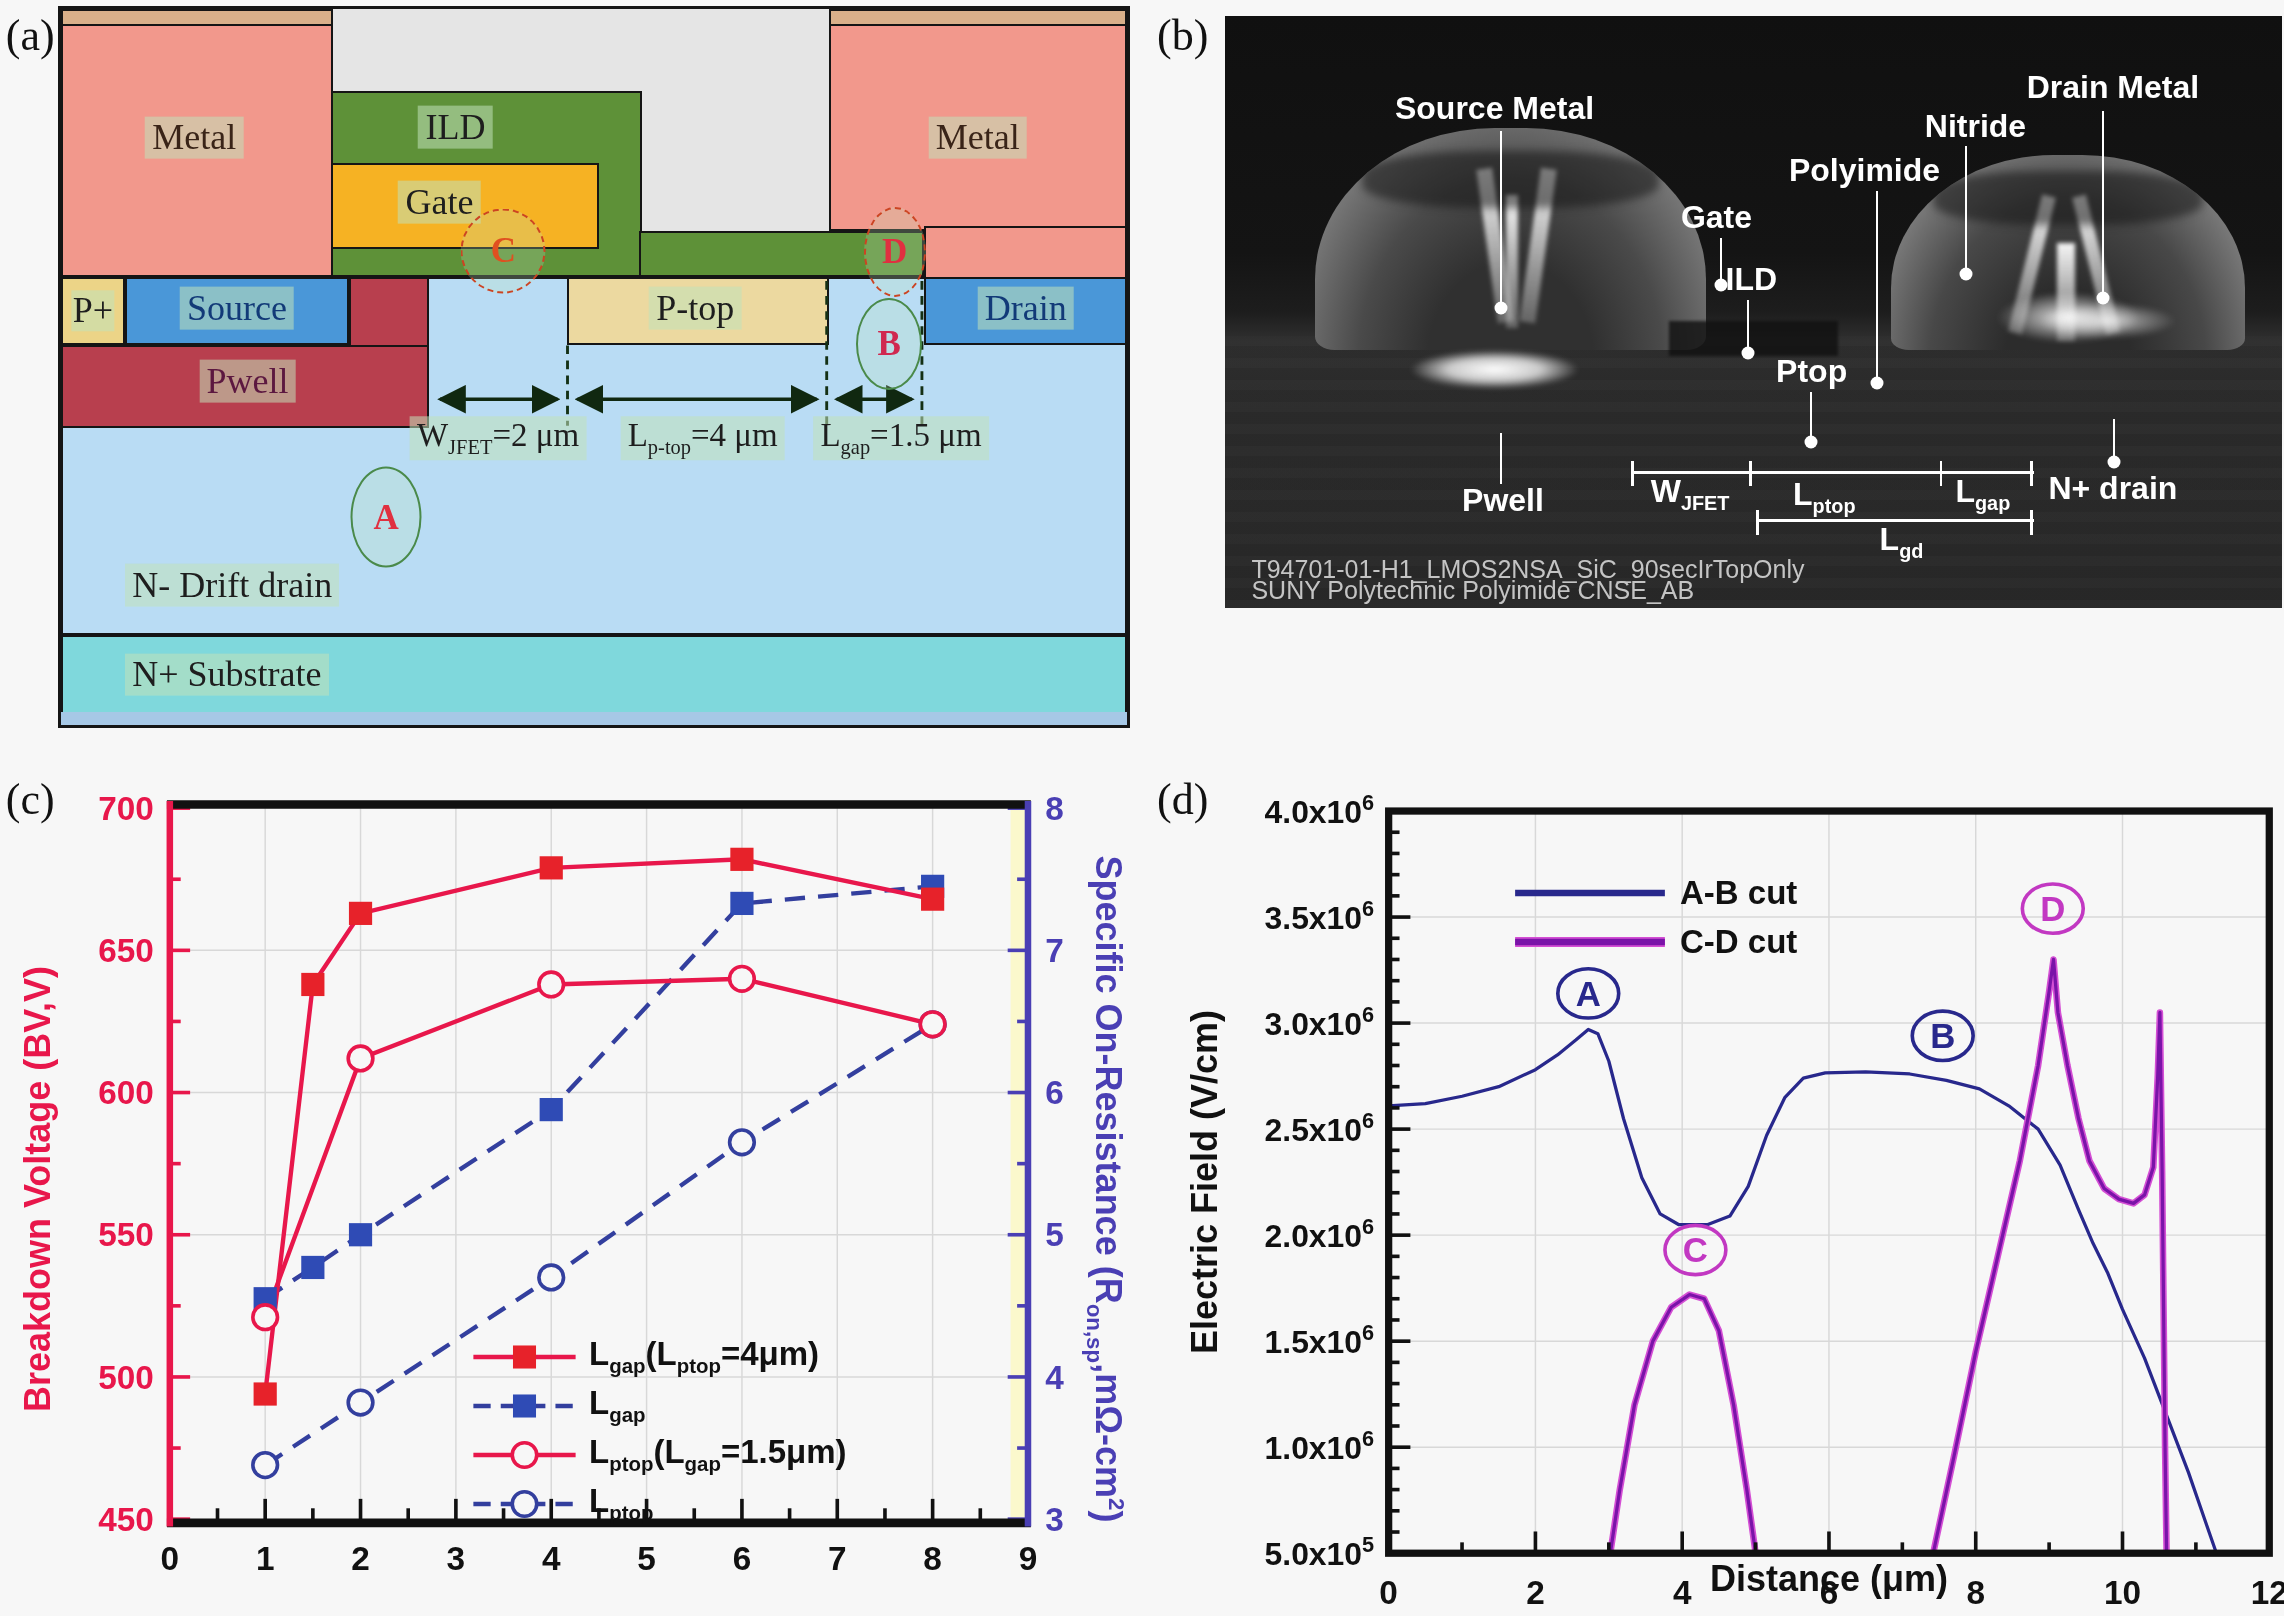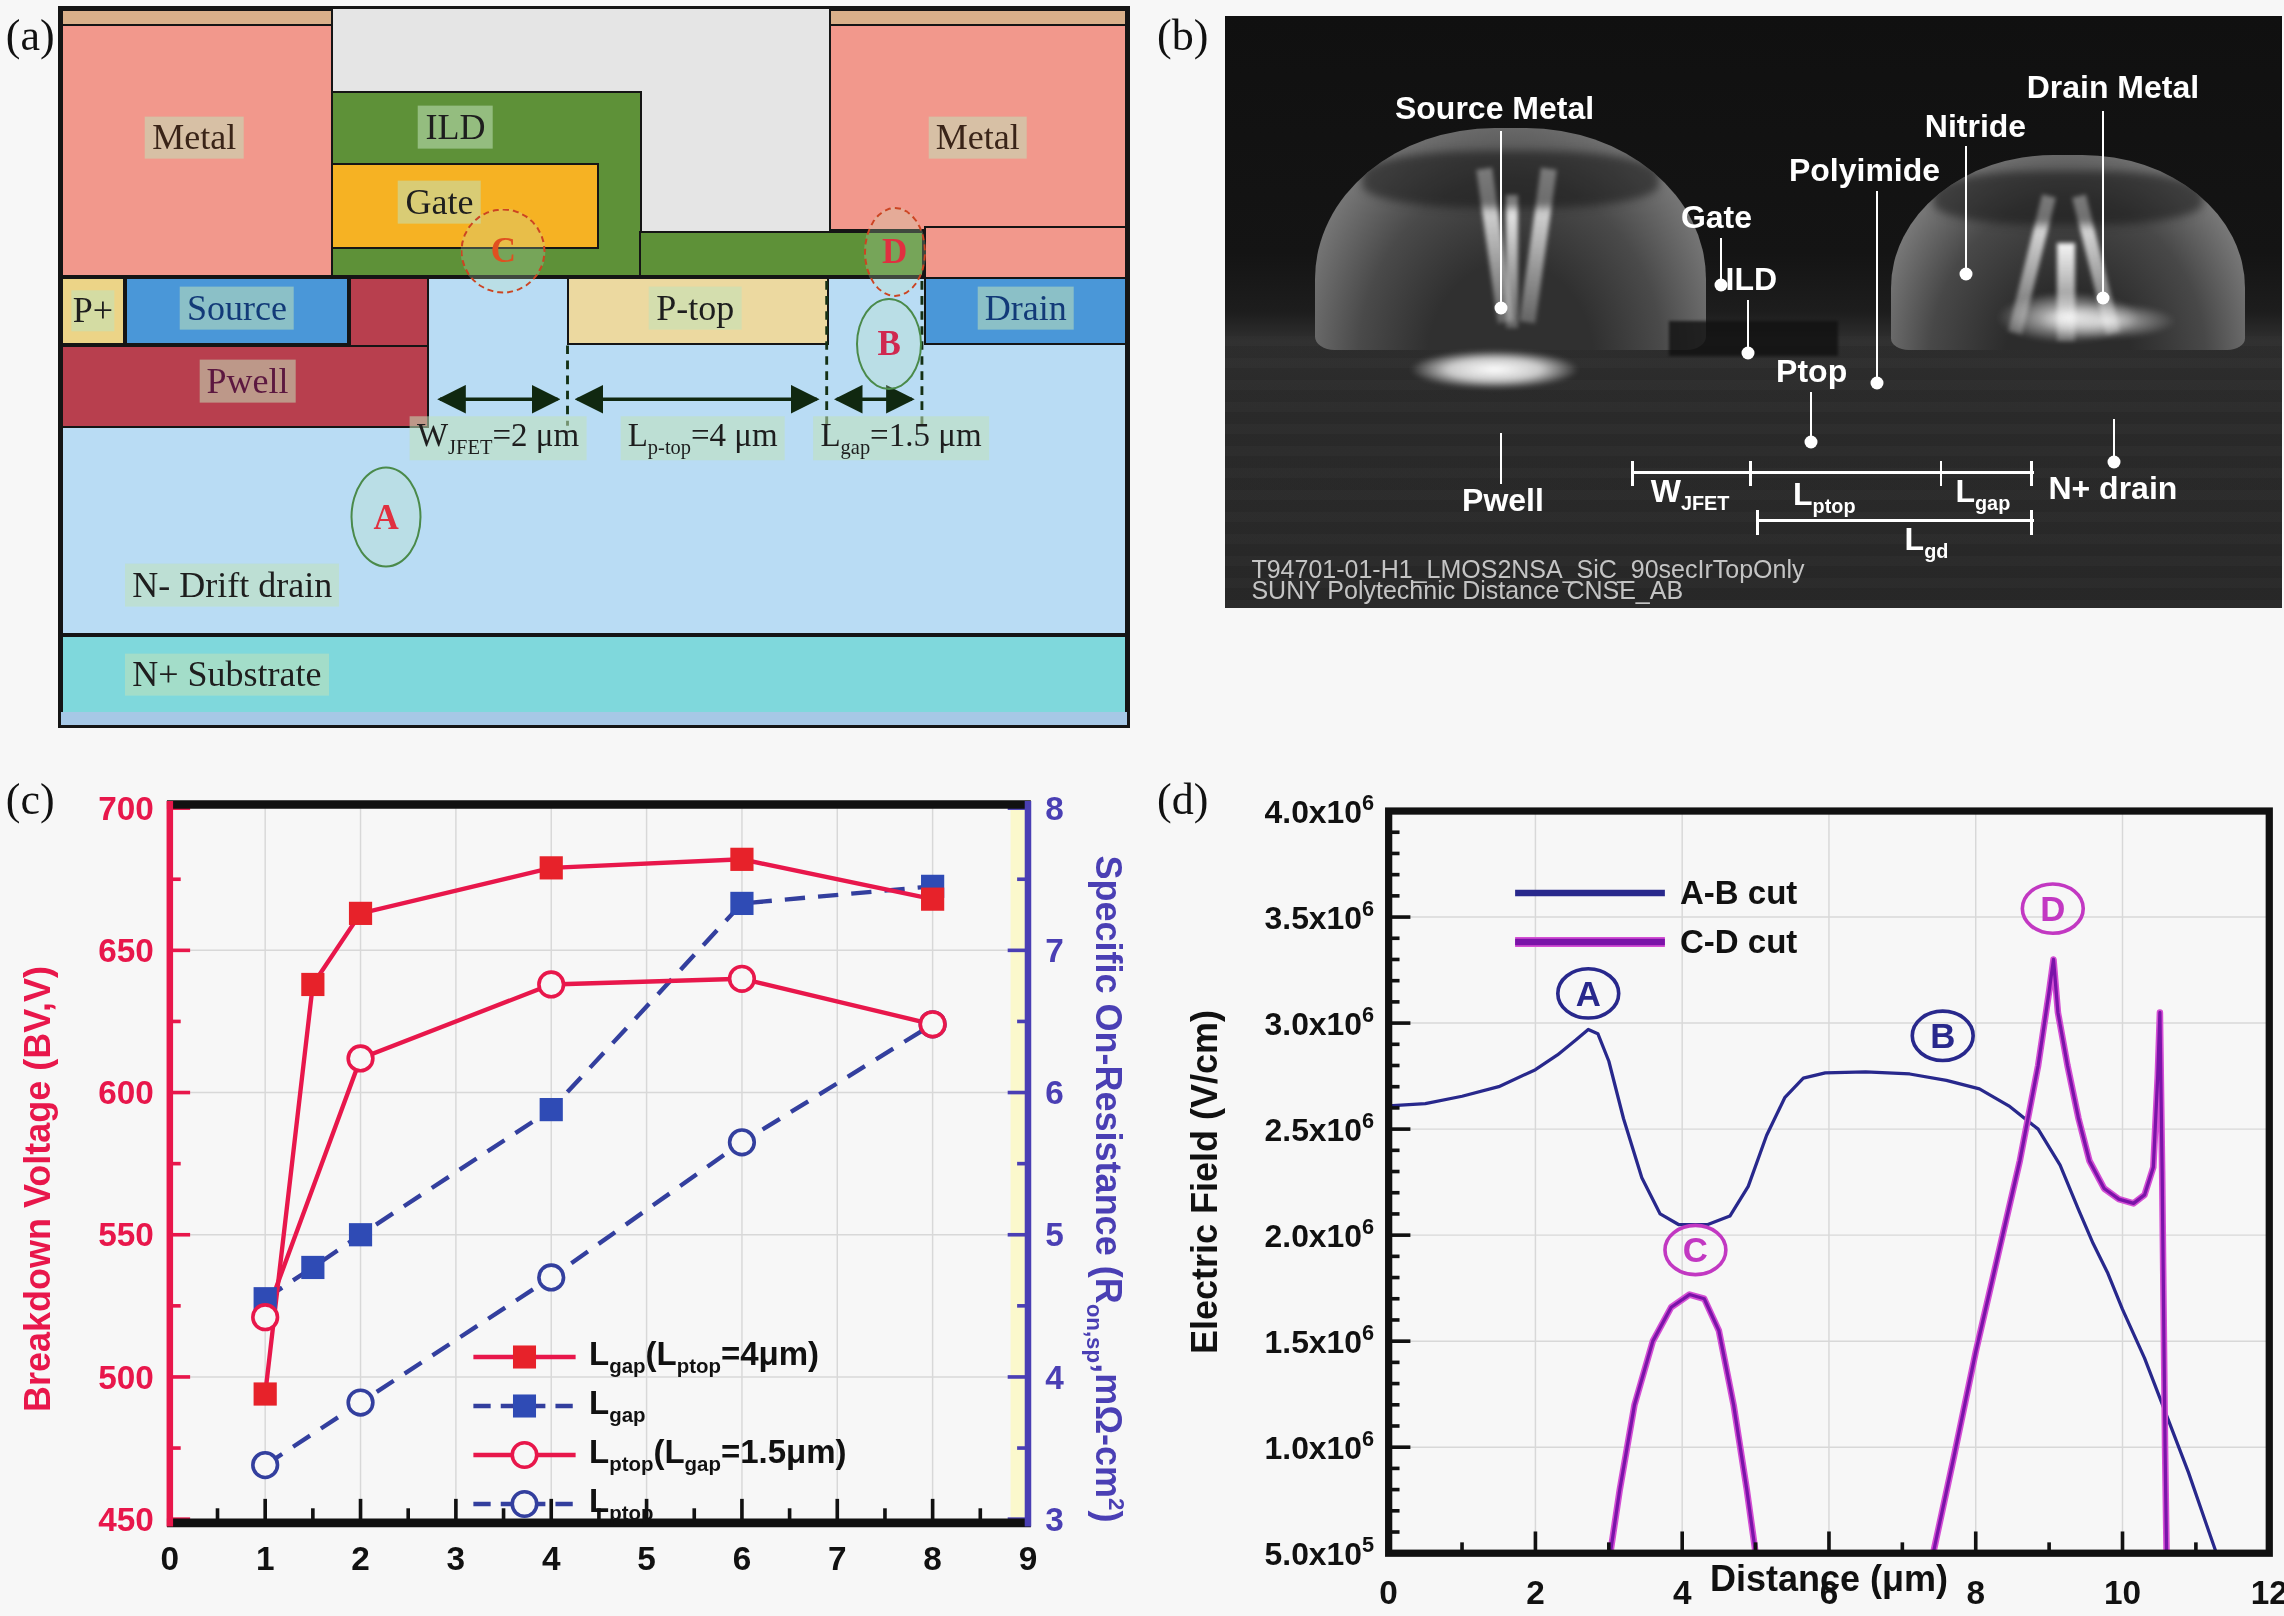--- a/index.html
+++ b/index.html
@@ -186,24 +186,24 @@
     <div class="bracket-v" style="left:49.6%;top:75.2%;"></div>
     <div class="bracket-v" style="left:67.6%;top:75.2%;"></div>
     <div class="bracket-v" style="left:76.2%;top:75.2%;"></div>
     <div class="bracket-h" style="left:50.2%;top:85%;width:26.3%;"></div>
     <div class="bracket-v" style="left:50.2%;top:83.4%;"></div>
     <div class="bracket-v" style="left:76.2%;top:83.4%;"></div>
 
     <div class="sem-label" style="left:44%;top:80.8%;">W<sub>JFET</sub></div>
     <div class="sem-label" style="left:56.7%;top:81.2%;">L<sub>ptop</sub></div>
     <div class="sem-label" style="left:71.7%;top:80.8%;">L<sub>gap</sub></div>
-    <div class="sem-label" style="left:64%;top:88.8%;margin-left:25px;">L<sub>gd</sub></div>
+    <div class="sem-label" style="left:64%;top:88.8%;">L<sub>gd</sub></div>
 
     <div class="sem-footer" style="left:2.5%;top:91%;">T94701-01-H1_LMOS2NSA_SiC_90secIrTopOnly</div>
-    <div class="sem-footer" style="left:2.5%;top:94.6%;">SUNY Polytechnic Distance CNSE_AB</div>
+    <div class="sem-footer" style="left:2.5%;top:94.6%;">SUNY Polytechnic Polyimide CNSE_AB</div>
   </div>
 
   <svg id="chart-c" width="1142" height="848" viewBox="0 0 1575 1170">
       <g>
         <g stroke="#d8d8d8" stroke-width="2">
           <line x1="365.55555555555554" y1="54" x2="365.55555555555554" y2="1035"></line>
           <line x1="497.1111111111111" y1="54" x2="497.1111111111111" y2="1035"></line>
           <line x1="628.6666666666667" y1="54" x2="628.6666666666667" y2="1035"></line>
           <line x1="760.2222222222222" y1="54" x2="760.2222222222222" y2="1035"></line>
           <line x1="891.7777777777778" y1="54" x2="891.7777777777778" y2="1035"></line>

